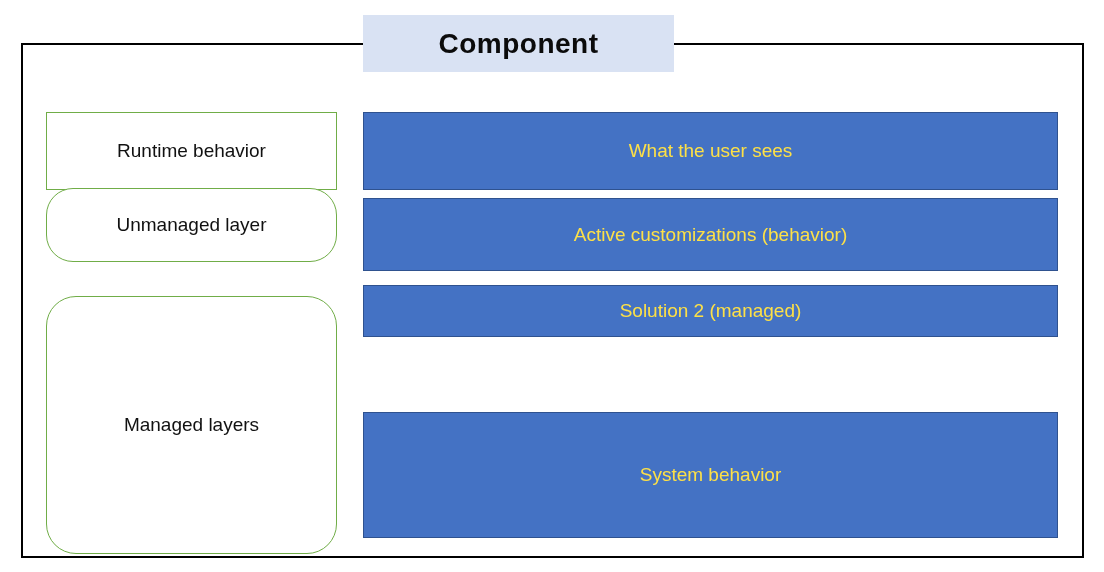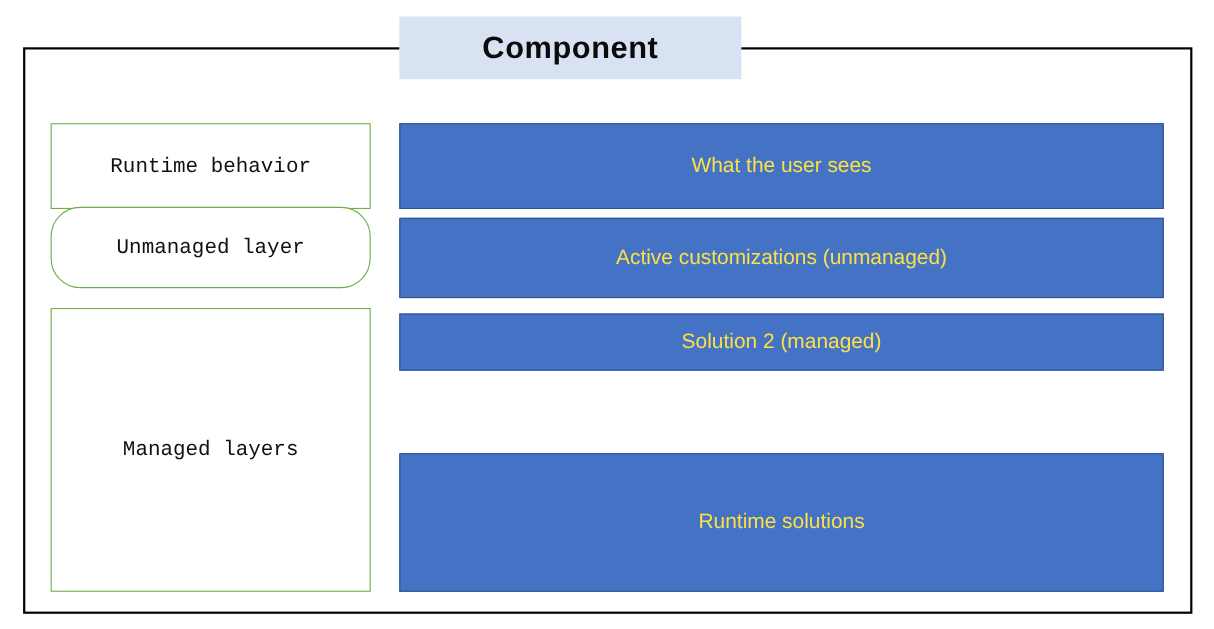--- a/index.html
+++ b/index.html
@@ -49,25 +49,24 @@
     left: 46px;
     width: 291px;
     border: 1.5px solid #70AD47;
     background: #ffffff;
     display: flex;
     align-items: center;
     justify-content: center;
     z-index: 2;
     color: #111111;
     font-size: 19px;
-    font-family: Liberation Mono, monospace;
   }
   .label-box.runtime   { top: 112px; height: 78px; }
   .label-box.unmanaged { top: 188px; height: 74px; border-radius: 27px; }
-  .label-box.managed   { top: 280px; height: 258px; }
+  .label-box.managed   { top: 296px; height: 258px; border-radius: 30px; }
 
   .blue-box {
     position: absolute;
     left: 363px;
     width: 695px;
     background: #4472C4;
     border: 1.5px solid #2F528F;
     display: flex;
     align-items: center;
     justify-content: center;
@@ -102,25 +101,25 @@
 
   <div class="label-box managed">
     <span>Managed layers</span>
   </div>
 
   <div class="blue-box user-sees">
     <span>What the user sees</span>
   </div>
 
   <div class="blue-box active">
-    <span>Active customizations (unmanaged)</span>
+    <span>Active customizations (behavior)</span>
   </div>
 
   <div class="blue-box solution2">
     <span>Solution 2 (managed)</span>
   </div>
 
 
   <div class="blue-box system">
-    <span>Runtime solutions</span>
+    <span>System behavior</span>
   </div>
 
 </div>
 
 </body></html>

